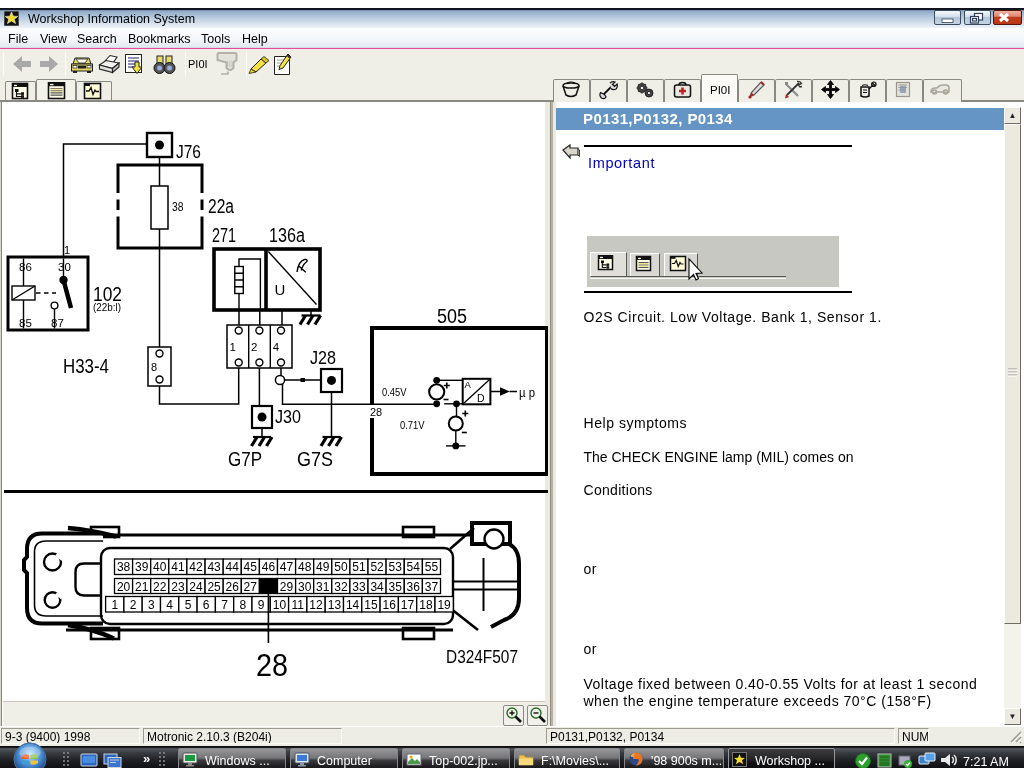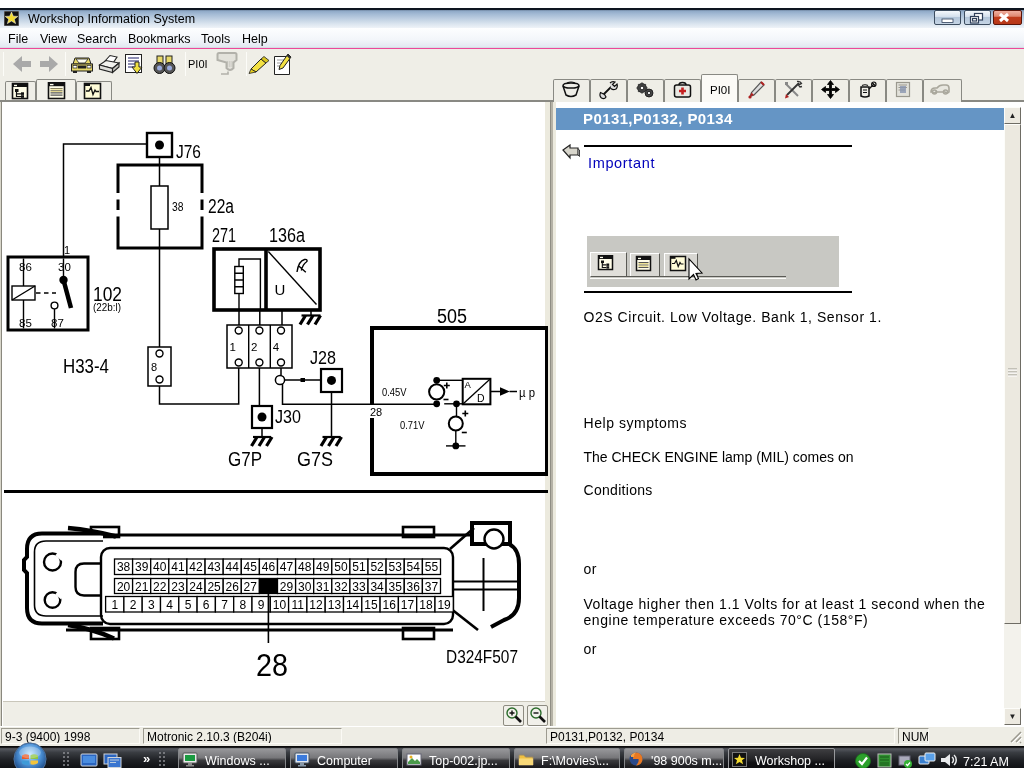--- a/index.html
+++ b/index.html
@@ -600,22 +600,22 @@
       <path d="M2,7.5 H4.5 L6.3,4.5 L8.2,10.5 L10,6.5 L11,8 H13.5" stroke="#111" stroke-width="1.2" fill="none"></path>
     </g>
     <path d="M93,5 L93,25 L97.5,20.5 L100,26 L102.5,24.5 L100,19.5 L106,19 Z" fill="#fff" stroke="#000" stroke-width="1.1" transform="translate(0,-1)"></path>
   </svg>
   <div class="abs" style="left:584px;top:282.5px;width:268px;height:2.5px;background:#000"></div>
   <div class="abs rtext rbold" style="left:583.5px;top:300.5px">O2S Circuit. Low Voltage. Bank 1, Sensor 1.</div>
   <div class="abs rtext rbold" style="left:583.5px;top:406.5px">Help symptoms</div>
   <div class="abs rtext" style="left:583.5px;top:441px;letter-spacing:0px">The CHECK ENGINE lamp (MIL) comes on</div>
   <div class="abs rtext rbold" style="left:583.5px;top:474px;letter-spacing:.3px">Conditions</div>
   <div class="abs rtext" style="left:583.5px;top:553px">or</div>
-  <div class="abs rtext" style="left:583.5px;top:587.5px;line-height:16.5px">Voltage higher then 1.1 Volts for at least 1 second when the<br>engine temperature exceeds 70°C (158°F)</div>
   <div class="abs rtext" style="left:583.5px;top:633px">or</div>
+  <div class="abs rtext" style="left:583.5px;top:668px;line-height:16.5px;letter-spacing:.5px">Voltage fixed between 0.40-0.55 Volts for at least 1 second<br>when the engine temperature exceeds 70°C (158°F)</div>
 
   <div class="abs" id="sbar"></div>
   <div class="abs sbtn" style="top:99px">▲</div>
   <div class="abs" id="sthumb"></div>
   <svg class="abs" style="left:1008px;top:360px" width="9" height="10">
       <path d="M0,1 H9 M0,4 H9 M0,7 H9" stroke="#9a988e" stroke-width="1"></path>
       <path d="M0,2 H9 M0,5 H9 M0,8 H9" stroke="#fff" stroke-width="1"></path>
     </svg>
   <div class="abs sbtn" style="top:700px">▼</div>
 

